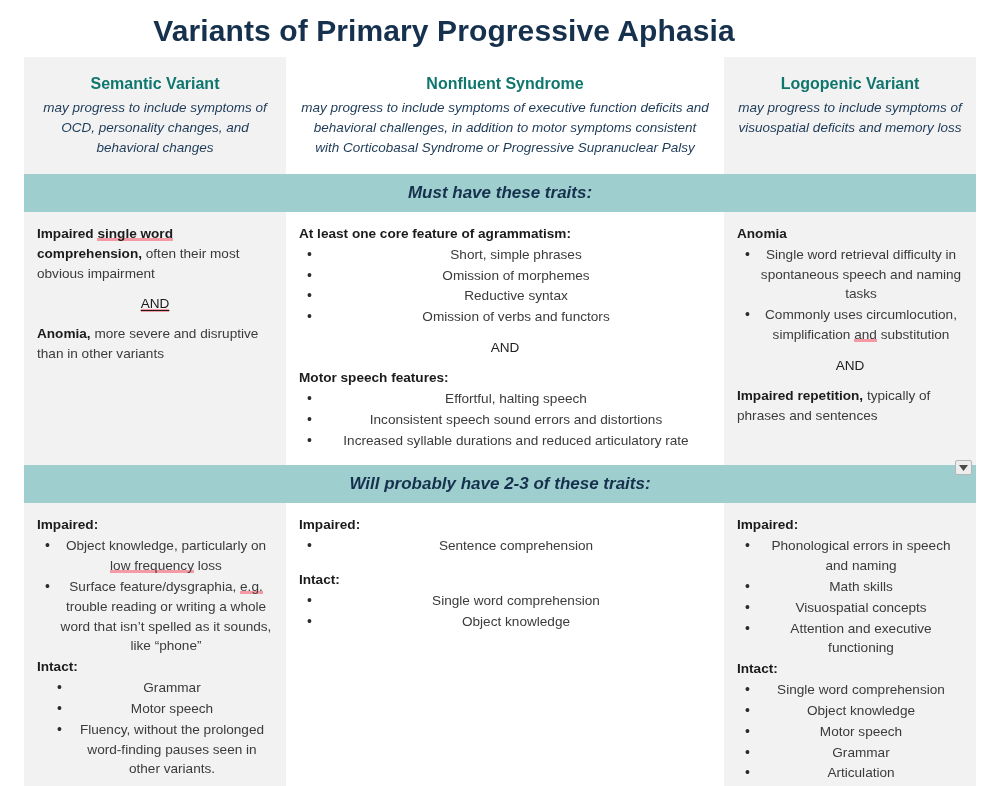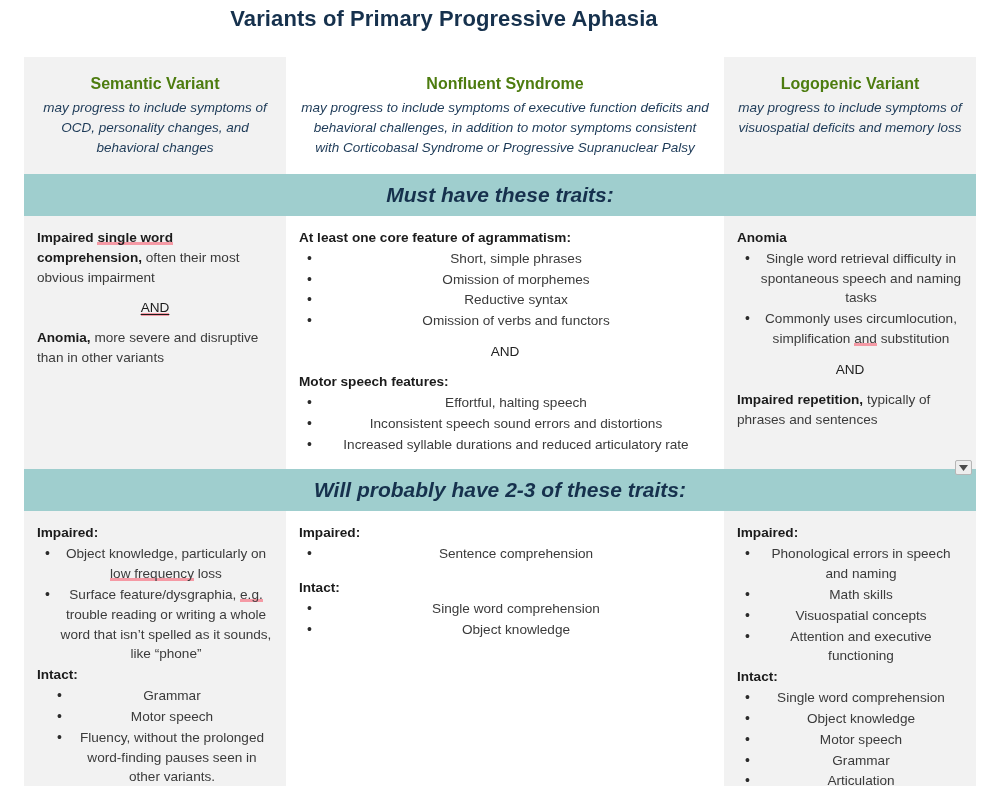--- a/index.html
+++ b/index.html
@@ -17,25 +17,25 @@
     position: relative;
     width: 1000px;
     height: 786px;
     background: #ffffff;
     overflow: hidden;
   }
 
   
   .page-title {
     position: absolute;
-    top: 6px;
+    top: 14px;
     left: 0;
     width: 888px;
     text-align: center;
-    font-size: 22px;
+    font-size: 30px;
     font-weight: 600;
     color: #16314d;
     letter-spacing: 0.1px;
   }
 
   
   .table {
     position: absolute;
     top: 57px;
     left: 24px;
@@ -56,37 +56,37 @@
   .plain  { background: #ffffff; }
 
   
   .hdr-cell {
     padding: 18px 14px 16px 14px;
     text-align: center;
   }
   .hdr-title {
     font-size: 16px;
     font-weight: 700;
-    color: #4d7c0f;
+    color: #0f766e;
     margin-bottom: 5px;
   }
   .hdr-sub {
     font-size: 13.5px;
     font-style: italic;
     color: #1d3a57;
     line-height: 1.48;
   }
 
   
   .band {
     width: 952px;
     background: #9fcece;
     text-align: center;
     padding: 9px 0 9px 0;
-    font-size: 21px;
+    font-size: 17px;
     font-weight: 700;
     font-style: italic;
     color: #16314d;
   }
 
   
   .body-cell {
     padding: 12px 13px 14px 13px;
     font-size: 13.6px;
     color: #3b3b3b;

